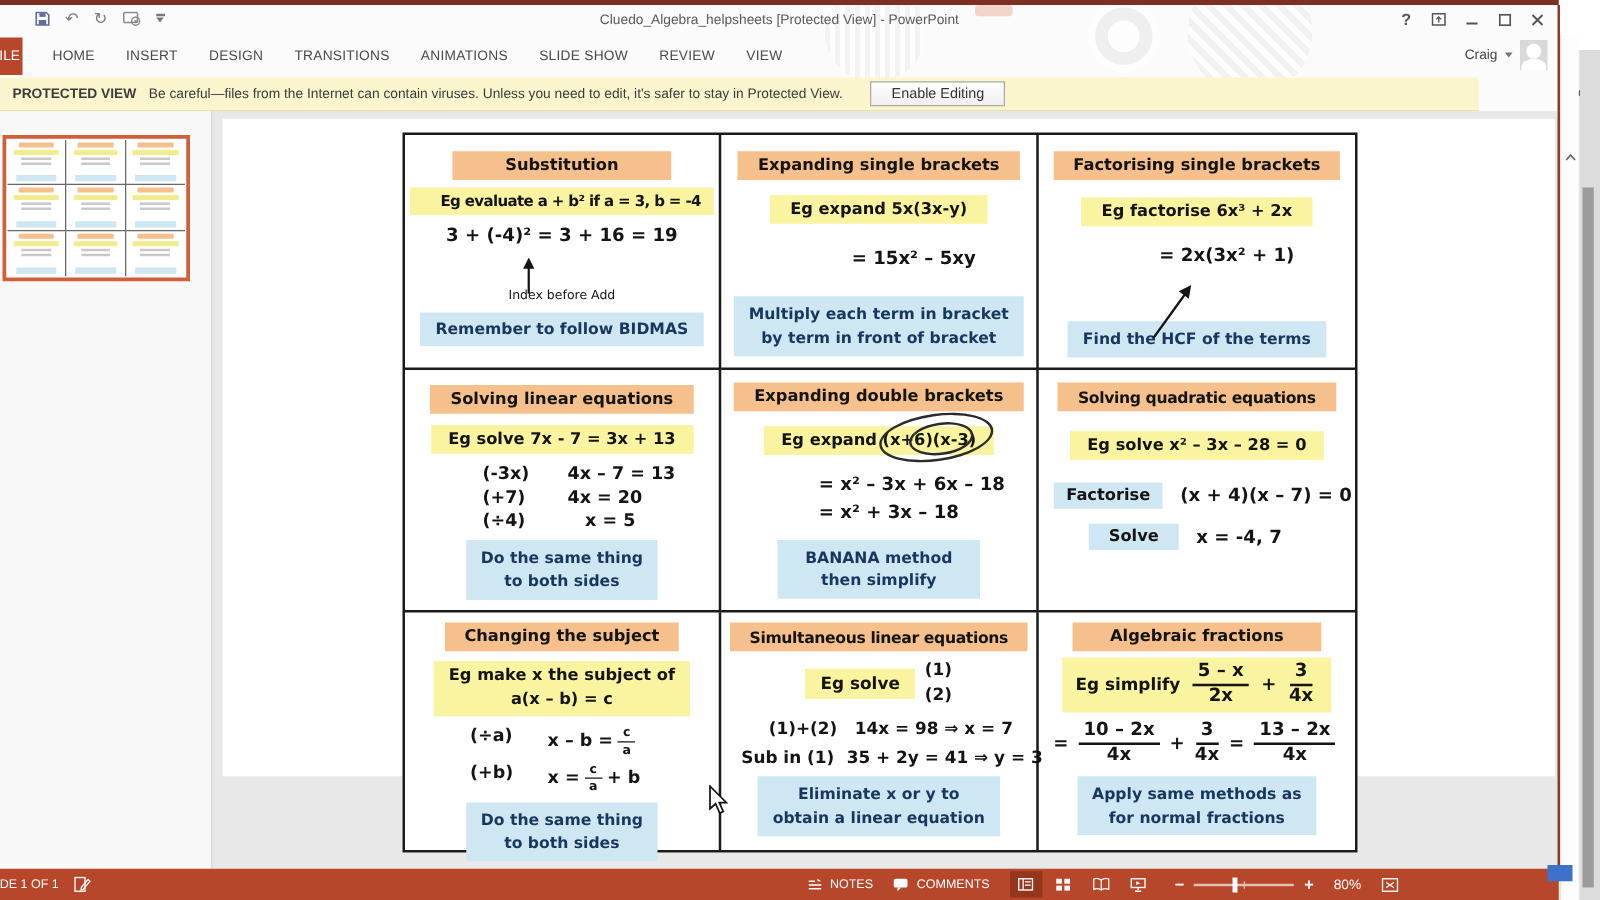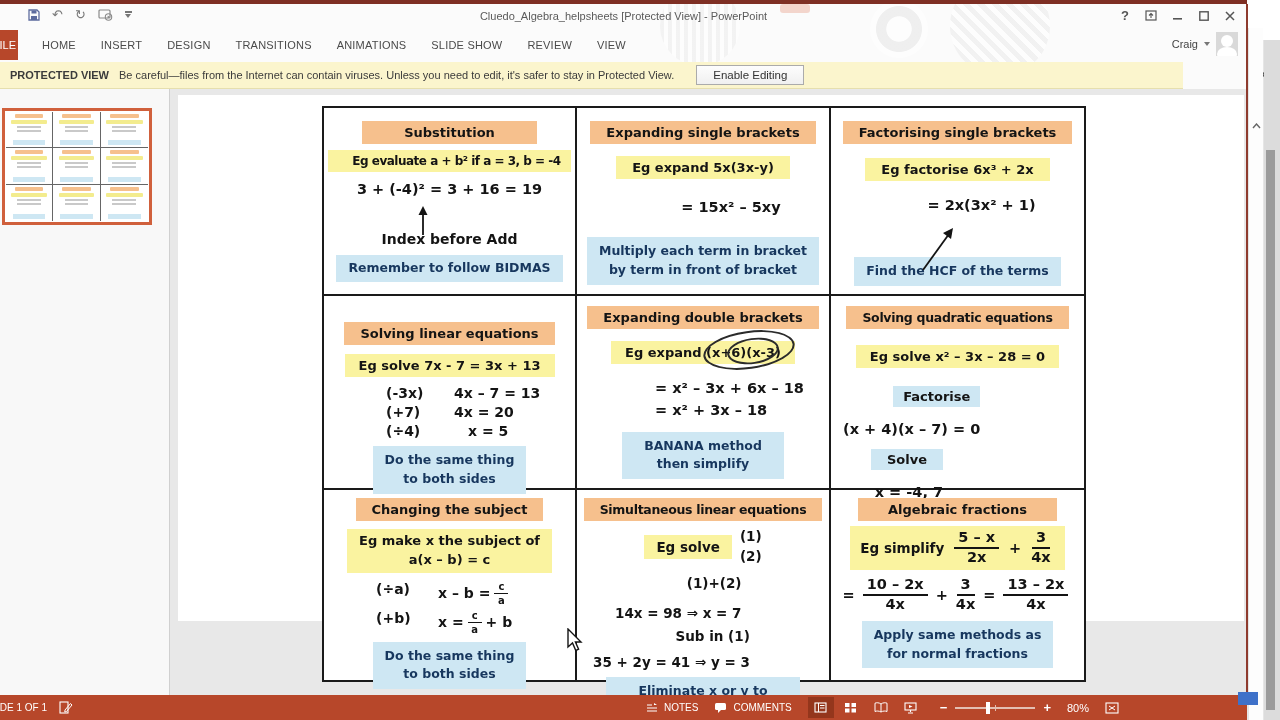--- a/index.html
+++ b/index.html
@@ -56,25 +56,25 @@
   
   .grid-table{position:absolute;left:144px;top:11px;width:764px;border:2px solid var(--line);
               display:grid;grid-template-columns:253px 254px 253px;grid-template-rows:188px 194px 190px;background:#fff;}
   .cell{position:relative;display:flex;flex-direction:column;align-items:center;font-family:"DejaVu Sans",sans-serif;color:var(--ink);}
   .cell.br{border-right:2px solid var(--line);} .cell.bb{border-bottom:2px solid var(--line);}
   .hdr{background:var(--orange);font-weight:bold;font-size:13px;padding:4px 16px;white-space:nowrap;}
   .hdr-tight{font-size:12.5px;letter-spacing:-.3px;}
   .ex{background:var(--yellow);font-weight:bold;font-size:13px;padding:4px 10px;white-space:nowrap;text-align:center;}
   .ex-tight{font-size:12px;letter-spacing:-.5px;padding-left:24px;}
   .work{font-weight:bold;font-size:14.5px;white-space:nowrap;}
-  .ann{font-weight:bold;font-size:14px;}
+  .ann{font-weight:normal;font-size:10px;}
   .tip{background:var(--blue);color:var(--navy);font-weight:bold;font-size:12.5px;padding:5px 12px;text-align:center;line-height:1.5;white-space:nowrap;}
   .chip{background:var(--blue);color:var(--ink);font-weight:bold;font-size:13px;padding:3px 10px;}
   .steps{display:grid;grid-template-columns:52px auto;column-gap:16px;row-gap:3px;font-weight:bold;font-size:14px;align-self:flex-start;}
-  .srow{display:flex;align-items:flex-end;gap:14px;font-weight:bold;font-size:14px;align-self:flex-start;white-space:nowrap;flex-direction:column;}
+  .srow{display:flex;align-items:center;gap:14px;font-weight:bold;font-size:14px;align-self:flex-start;white-space:nowrap;}
   .frac{display:inline-flex;flex-direction:column;align-items:center;vertical-align:middle;margin:0 4px;font-weight:bold;}
   .frac .num{padding:0 4px 1px;border-bottom:2px solid var(--ink);line-height:1.1;}
   .frac .den{padding-top:1px;line-height:1.1;}
   .frac-lg{font-size:14.5px;} .frac-sm{font-size:10px;} .frac-sm .num{border-bottom-width:1.5px;}
   .banana{position:absolute;border:2px solid #2b2b2b;border-radius:50%;}
 
   
   .corner-patch{left:1247px;top:0;width:33px;height:40px;background:#fff;}
   .win-edge{left:1246px;top:4px;width:2px;height:691px;background:#8E3B2E;z-index:5;}
   .bg-scrollbar{left:1248px;top:28px;width:15px;height:692px;background:#FDFDFD;border-left:1px solid #E4E4E4;z-index:4;}
@@ -291,21 +291,21 @@
         <div class="ex" style="margin-top:14px;padding:4px 16px;">Eg factorise 6x³ + 2x</div>
         <div class="work" style="margin-top:16px;margin-left:48px;">= 2x(3x² + 1)</div>
         <svg class="abs" style="left:86px;top:116px;" width="42" height="48" viewBox="0 0 42 48">
           <path d="M6 46 L32 10" stroke="#141414" stroke-width="1.8"></path>
             <path d="M36 4 L26 9 L34 15 z" fill="#141414"></path>
         </svg>
         <div class="tip" style="margin-top:44px;">Find the HCF of the terms</div>
       </div>
 
       <div class="cell br bb">
-        <div class="hdr" style="margin-top:26px;">Solving linear equations</div>
+        <div class="hdr" style="margin-top:12px;">Solving linear equations</div>
         <div class="ex" style="margin-top:9px;padding:4px 14px;">Eg solve 7x - 7 = 3x + 13</div>
         <div class="steps" style="margin-top:8px;margin-left:62px;">
           <span>(-3x)</span>
             <span>4x – 7 = 13</span>
           <span>(+7)</span>
             <span>4x = 20</span>
           <span>(÷4)</span>
             <span style="margin-left:14px;">x = 5</span>
         </div>
         <div class="tip" style="margin-top:7px;">

